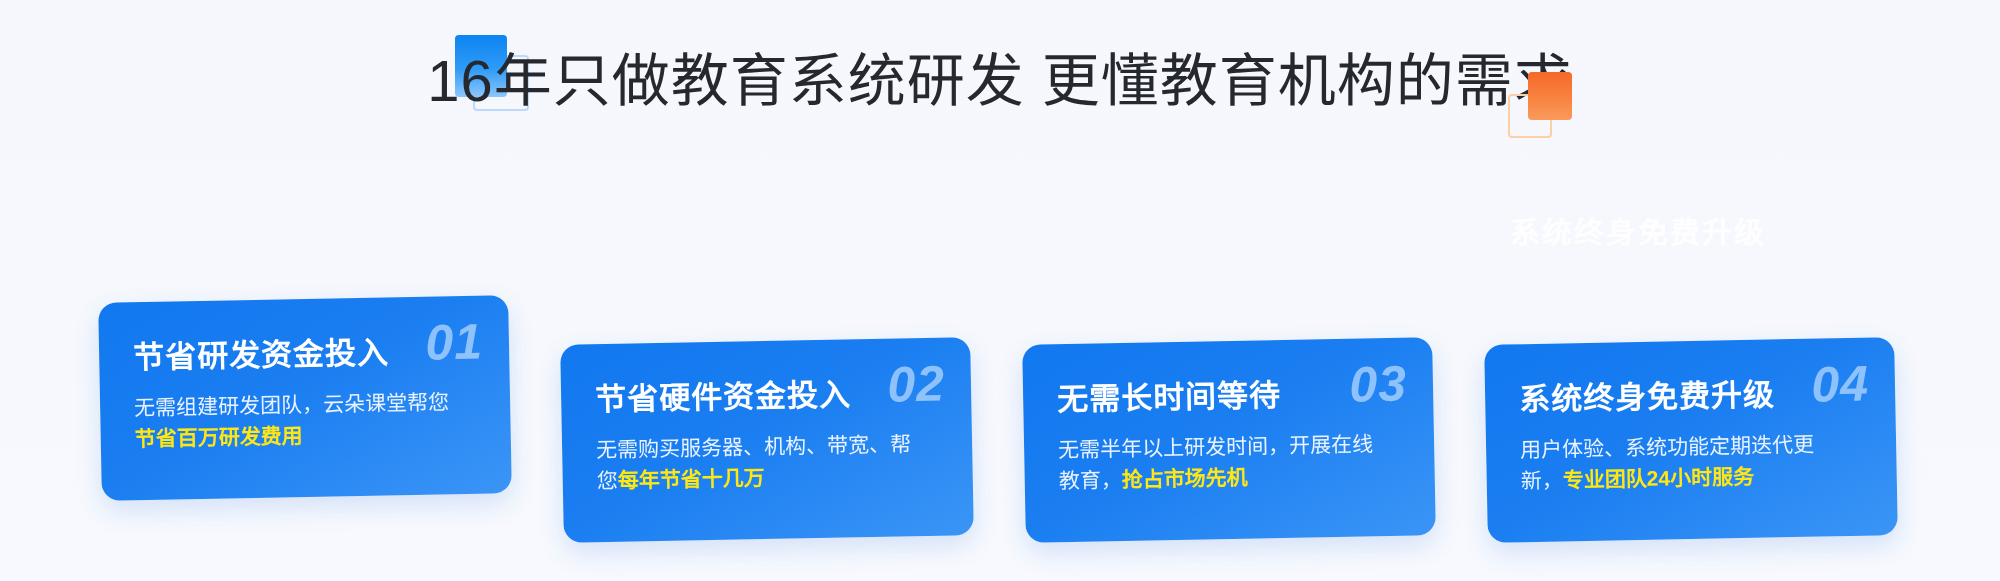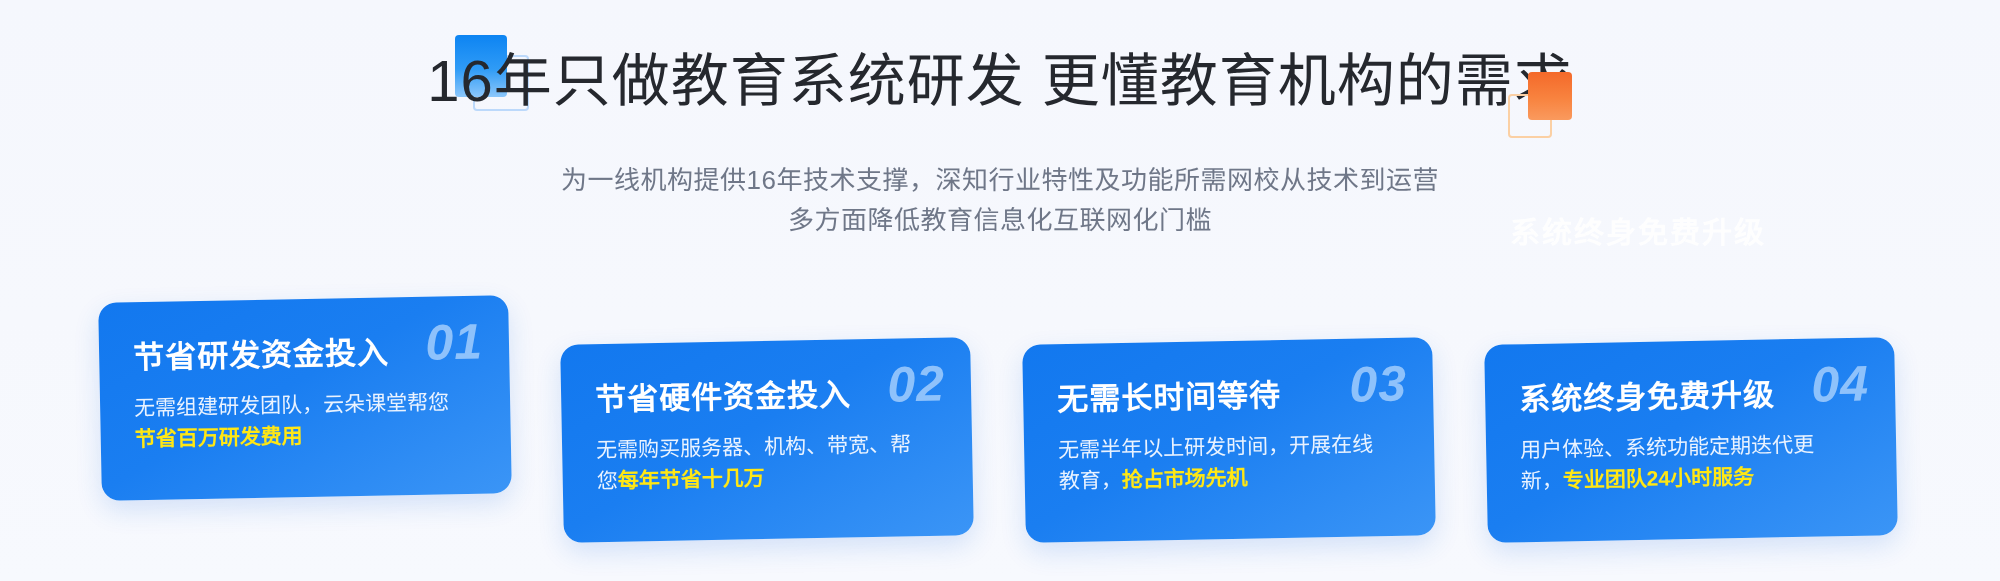--- a/index.html
+++ b/index.html
@@ -200,24 +200,20 @@
     <span class="deco-sq-fill"></span>
   </div>
 
   <div class="headline">16年只做教育系统研发 更懂教育机构的需求</div>
 
   <div class="deco deco-orange">
     <span class="deco-sq-outline"></span>
     <span class="deco-sq-fill"></span>
   </div>
 
-  <div class="subhead">
-    <div>为一线机构提供16年技术支撑，深知行业特性及功能所需网校从技术到运营</div>
-    <div>多方面降低教育信息化互联网化门槛</div>
-  </div>
 
   <div class="watermark">系统终身免费升级</div>
 
   <div class="cards">
 
     <div class="card card-1">
       <div class="card-num">01</div>
       <div class="card-body">
         <div class="card-title">节省研发资金投入</div>
         <div class="card-desc"><span>无需组建研发团队，云朵课堂帮您</span><span class="hl">节省百万研发费用</span></div>

